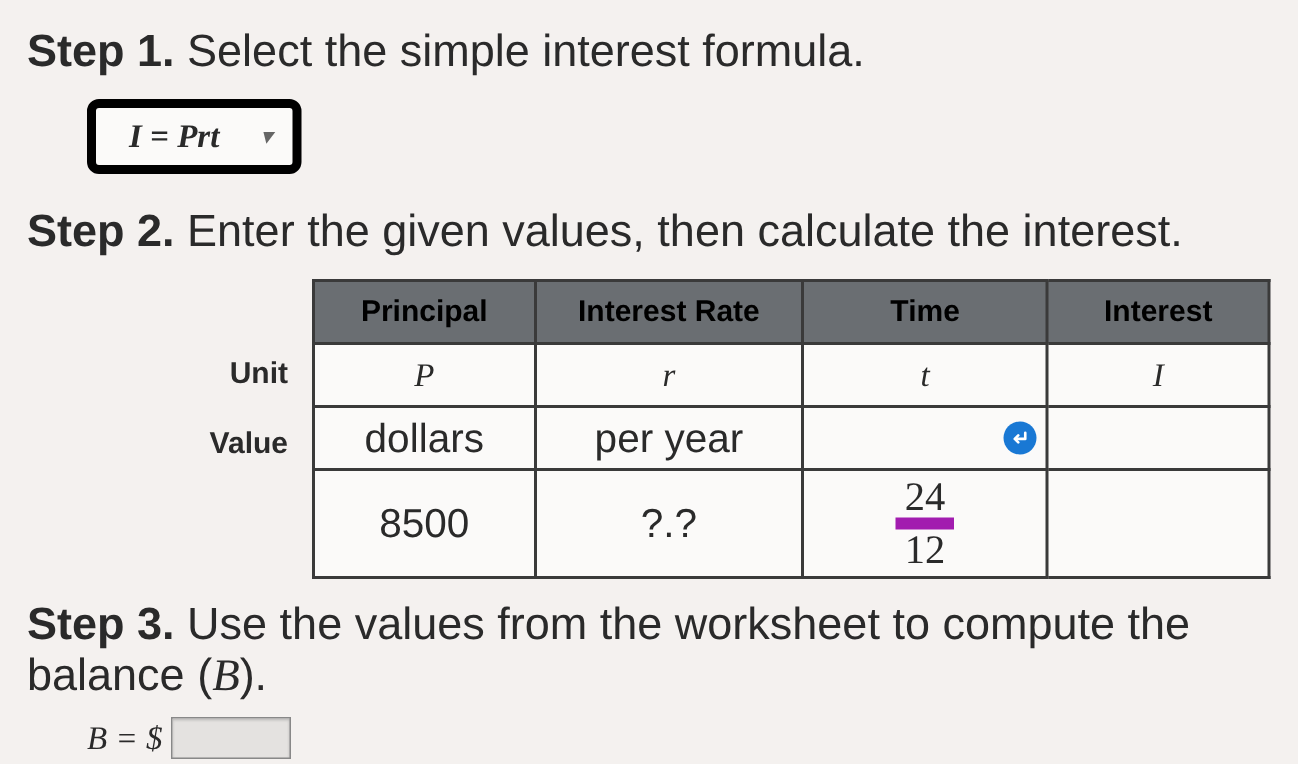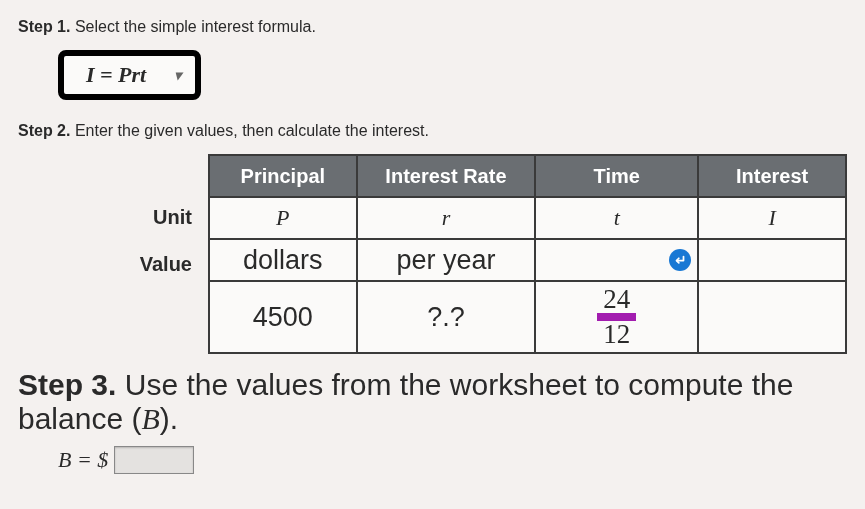--- a/index.html
+++ b/index.html
@@ -6,21 +6,21 @@
   body {
     margin: 0;
     padding: 12px 18px;
     width: 865px;
     height: 509px;
     font-family: Arial, Helvetica, sans-serif;
     background: #f4f1ef;
     color: #2a2a2a;
   }
   .step-line {
-    font-size: 16px;
+    font-size: 30px;
     margin: 6px 0 14px 0;
   }
   .step-line .bold { font-weight: 700; }
   .dropdown {
     margin-left: 40px;
     display: inline-flex;
     align-items: center;
     gap: 28px;
     border: 6px solid #000000;
     border-radius: 8px;
@@ -56,21 +56,21 @@
     font-weight: 700;
     width: 130px;
   }
   .rowlabels .spacer { height: 42px; }
   table {
     border-collapse: collapse;
     background: #fbfaf9;
   }
   th {
     background: #6a6e72;
-    color: #ffffff;
+    color: #000000;
     font-size: 20px;
     font-weight: 700;
     padding: 8px 4px;
     border: 2px solid #3a3a3a;
     height: 42px;
   }
   td {
     border: 2px solid #3a3a3a;
     text-align: center;
     font-size: 27px;
@@ -177,21 +177,21 @@
         <span class="enter-icon">
           <svg viewBox="0 0 24 24" fill="none" stroke="#fff" stroke-width="3" stroke-linecap="round" stroke-linejoin="round">
             <path d="M18 6 v7 H7"></path>
             <path d="M10 9 L6 13 L10 17"></path>
           </svg>
         </span>
       </td>
       <td></td>
     </tr>
     <tr>
-      <td style="height:52px;">4500</td>
+      <td style="height:52px;">8500</td>
       <td>?.?</td>
       <td>
         <span class="frac">
           <span class="num">24</span>
           <span class="den">12</span>
         </span>
       </td>
       <td></td>
     </tr>
   </tbody>

